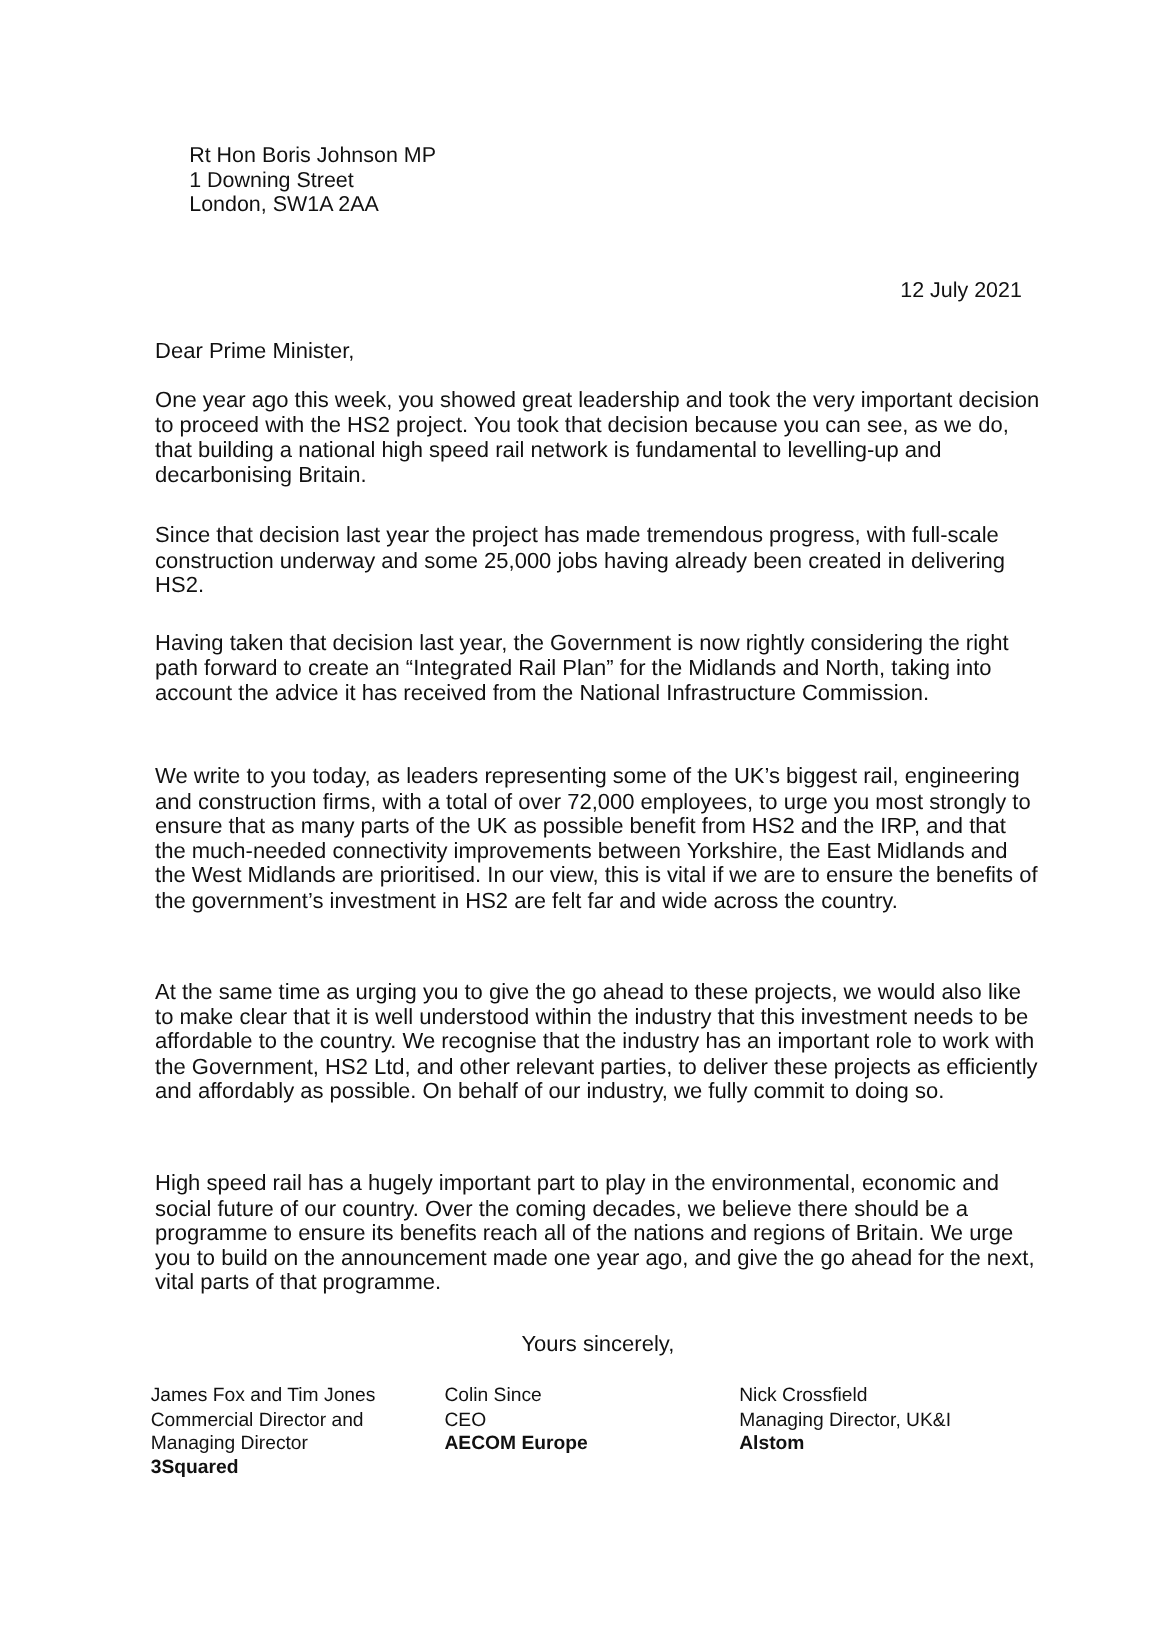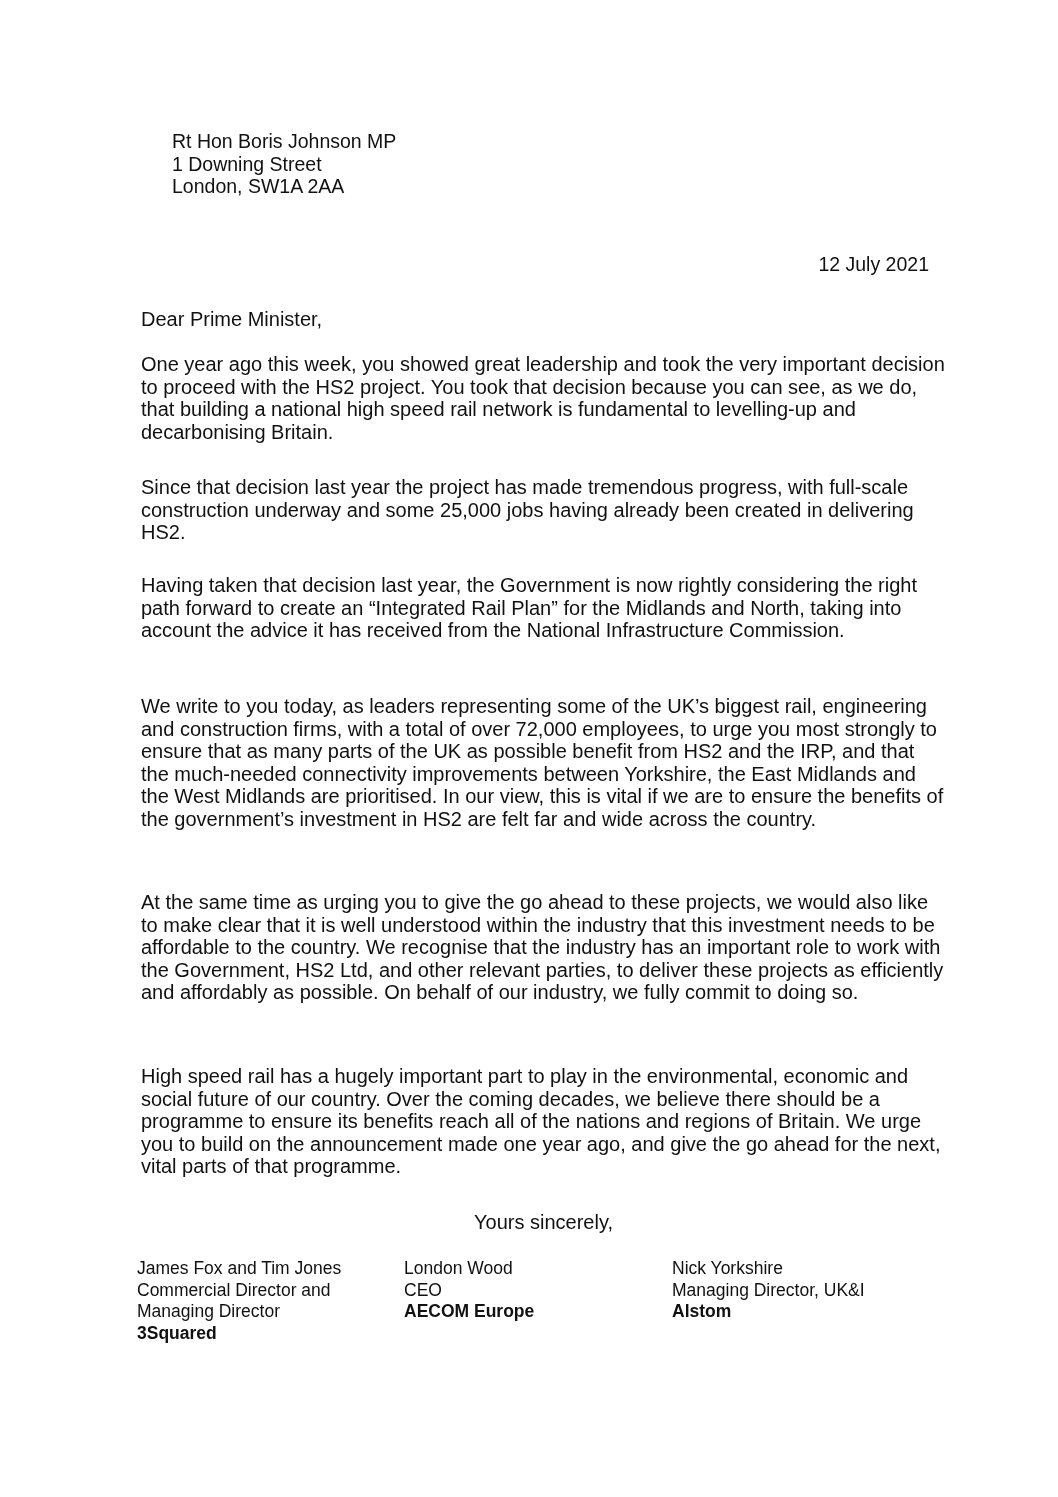--- a/index.html
+++ b/index.html
@@ -38,22 +38,22 @@
 <div class="para" style="top:1211px;text-align:center;">Yours sincerely,</div>
 
 <div class="sigs">
   <div class="sig" style="left:0px;">
     <div>James Fox and Tim Jones</div>
     <div>Commercial Director and</div>
     <div>Managing Director</div>
     <div class="org">3Squared</div>
   </div>
   <div class="sig" style="left:267px;">
-    <div>London Wood</div>
+    <div>Colin Since</div>
     <div>CEO</div>
     <div class="org">AECOM Europe</div>
   </div>
   <div class="sig" style="left:535px;">
-    <div>Nick Yorkshire</div>
+    <div>Nick Crossfield</div>
     <div>Managing Director, UK&amp;I</div>
     <div class="org">Alstom</div>
   </div>
 </div>
 
 </body></html>

